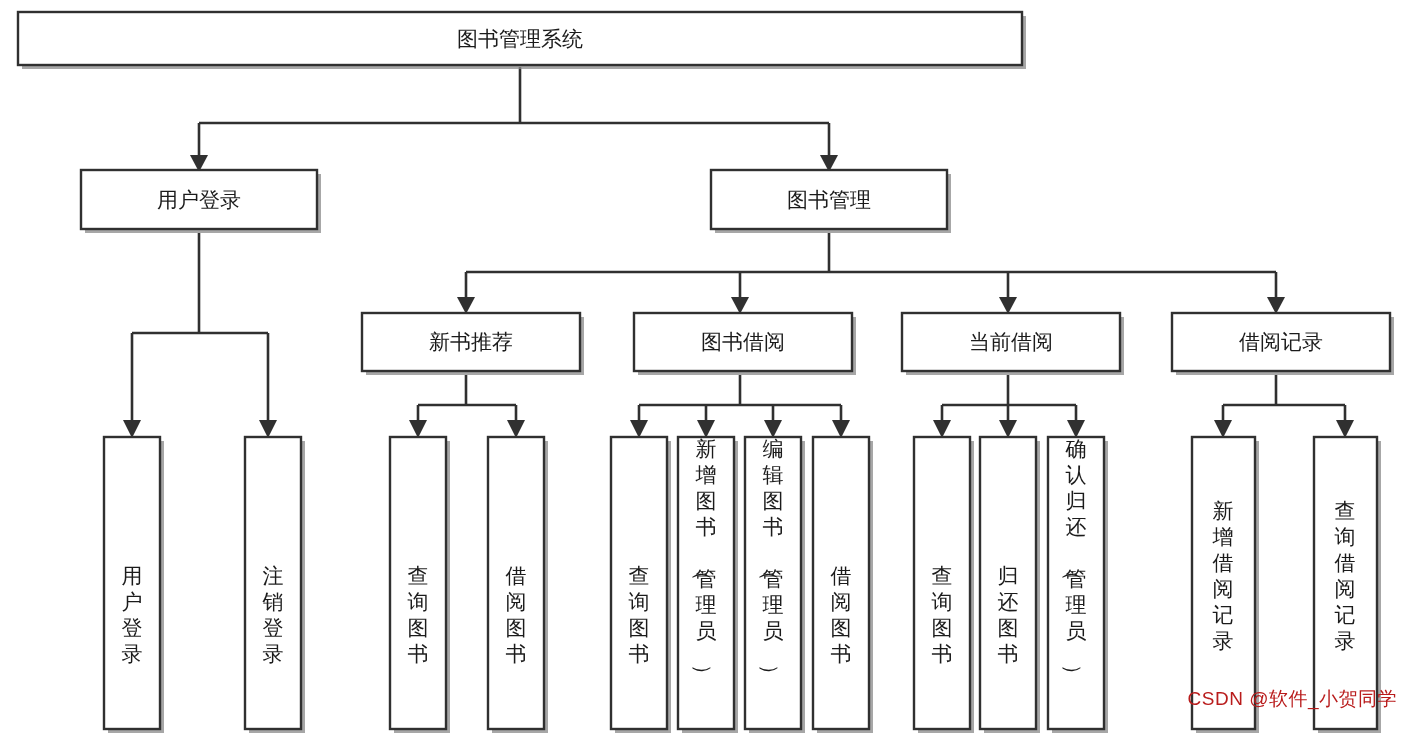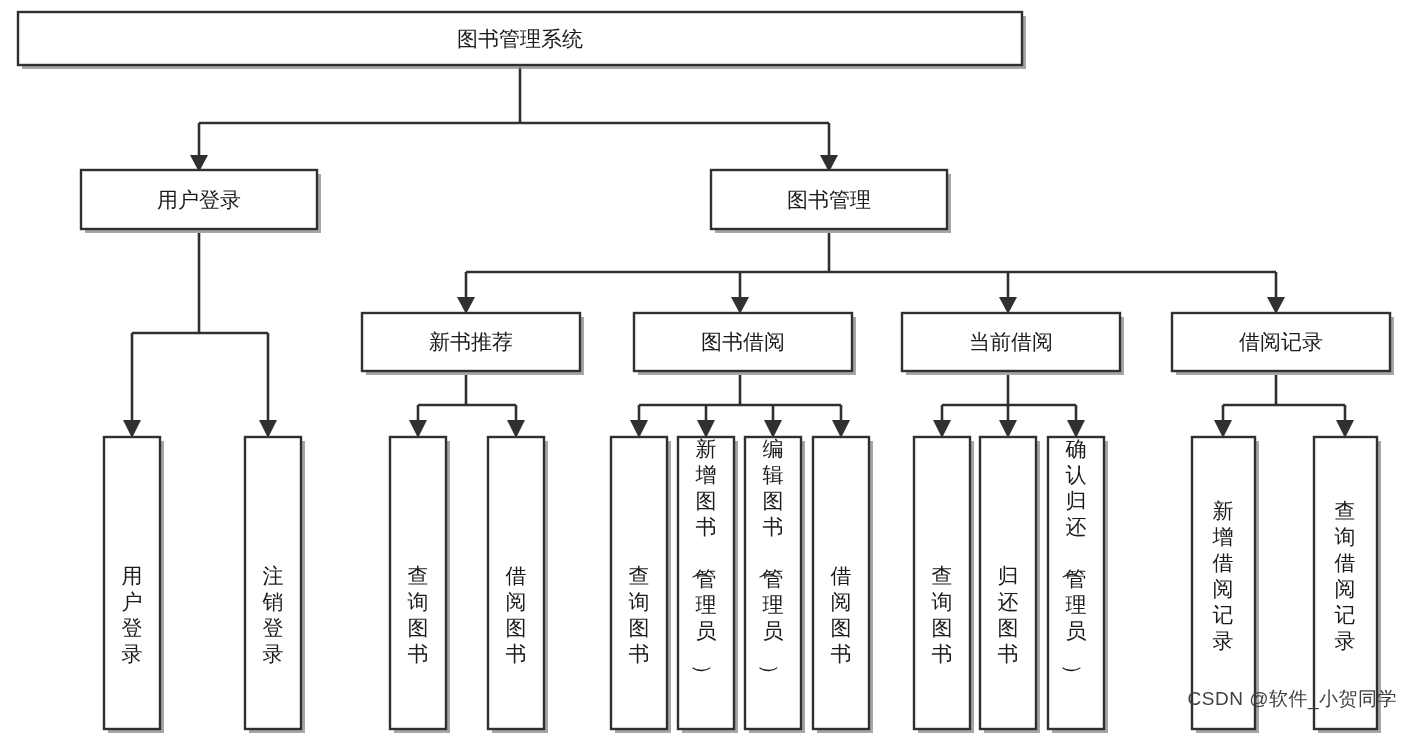--- a/index.html
+++ b/index.html
@@ -59,21 +59,21 @@
     font-size: 21px;
     fill: #1b1b1b;
     text-anchor: middle;
   }
   .watermark-text {
     position: absolute;
     right: 8px;
     bottom: 6px;
     font-family: "Liberation Sans", "DejaVu Sans", sans-serif;
     font-size: 19px;
-    color: #404040;
+    color: #b91c1c;
     white-space: nowrap;
     letter-spacing: 0.5px;
     user-select: none;
     text-align: right;
   }
 </style>
 </head>
 <body>
 
 <div id="diagram-root">

